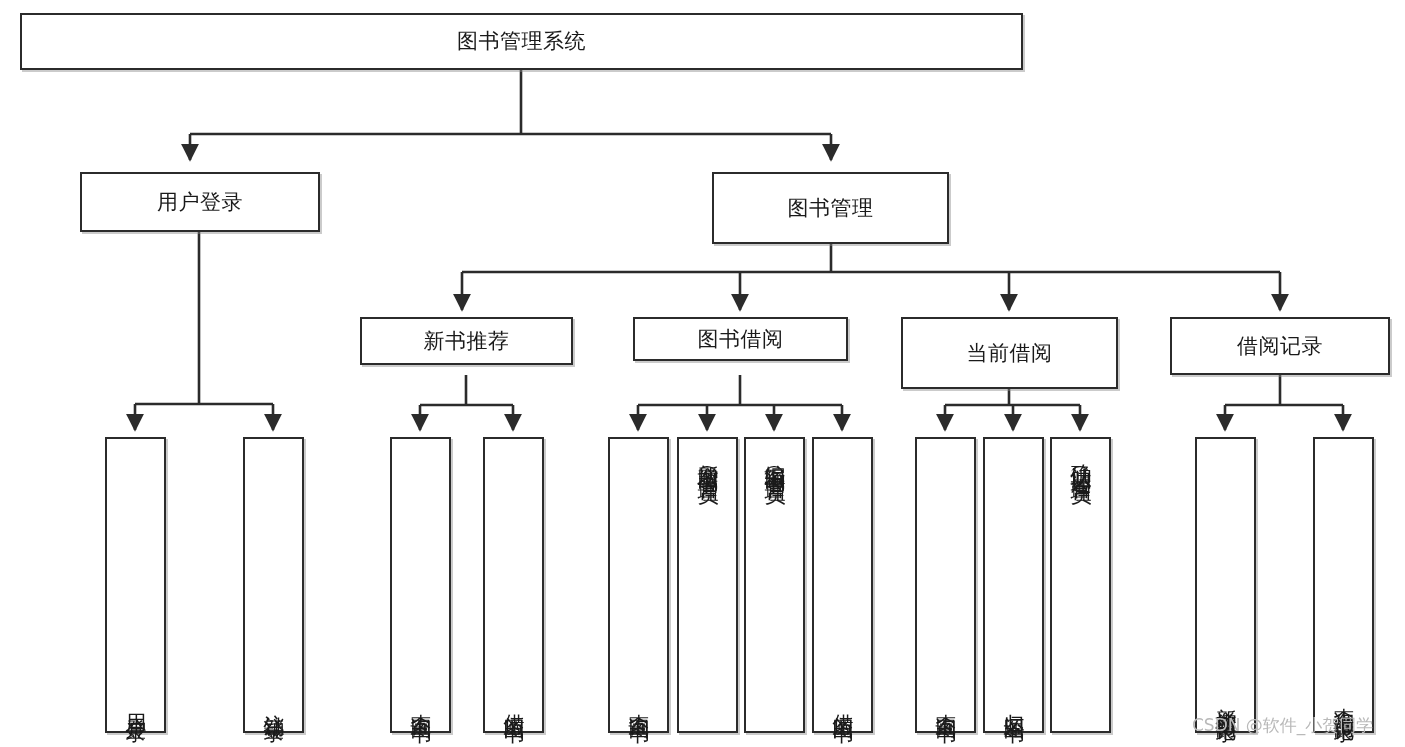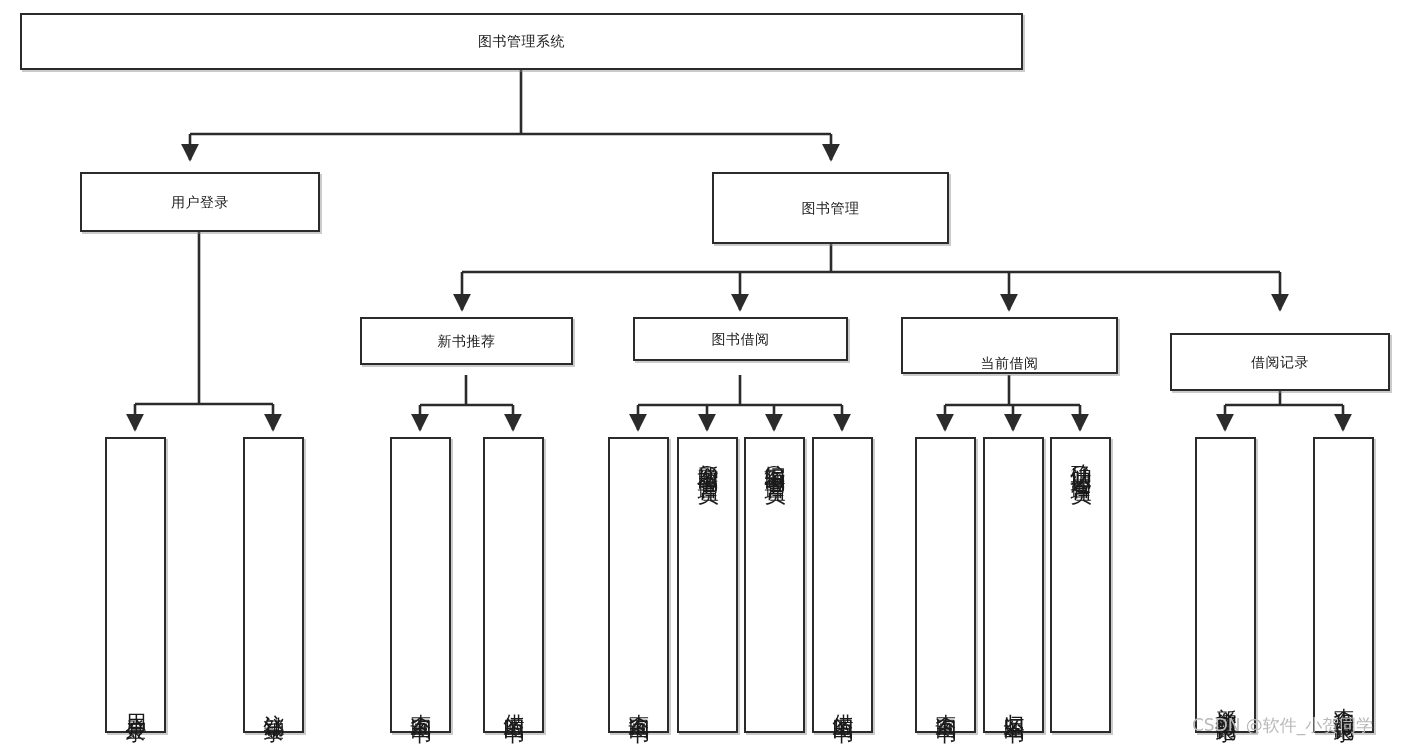--- a/index.html
+++ b/index.html
@@ -33,21 +33,21 @@
     justify-content: center;
     box-shadow: 2px 2px 0 rgba(140,140,140,0.45);
   }
   .node .lbl {
     display: block;
     line-height: 1.18;
     letter-spacing: 0.5px;
   }
   
   .node.h .lbl {
-    font-size: 14px;
+    font-size: 21px;
     white-space: nowrap;
   }
   
   .node.v {
     align-items: flex-end;
     justify-content: center;
     padding-bottom: 22px;
   }
   .node.v.topalign {
     align-items: flex-start;
@@ -136,24 +136,24 @@
   <div class="node h" style="left:712px; top:172px; width:237px; height:72px;">
     <span class="lbl">图书管理</span>
   </div>
 
   <div class="node h" style="left:360px; top:317px; width:213px; height:48px;">
     <span class="lbl">新书推荐</span>
   </div>
   <div class="node h" style="left:633px; top:317px; width:215px; height:44px;">
     <span class="lbl">图书借阅</span>
   </div>
-  <div class="node h" style="left:901px; top:317px; width:217px; height:57px;align-items:flex-end;">
+  <div class="node h" style="left:901px; top:317px; width:217px; height:72px;">
     <span class="lbl">当前借阅</span>
   </div>
-  <div class="node h" style="left:1170px; top:317px; width:220px; height:58px;margin-top:16px;">
+  <div class="node h" style="left:1170px; top:317px; width:220px; height:58px;">
     <span class="lbl">借阅记录</span>
   </div>
 
   <div class="node v" style="left:105px; top:437px; width:61px; height:296px;">
     <span class="lbl">用户登录</span>
   </div>
   <div class="node v" style="left:243px; top:437px; width:61px; height:296px;">
     <span class="lbl">注销登录</span>
   </div>
 

